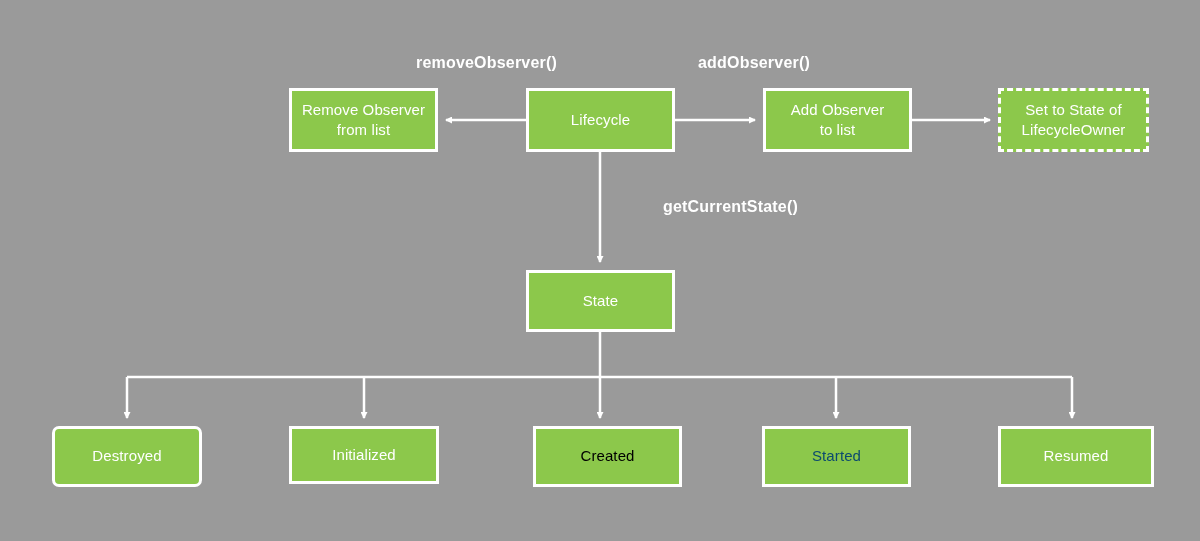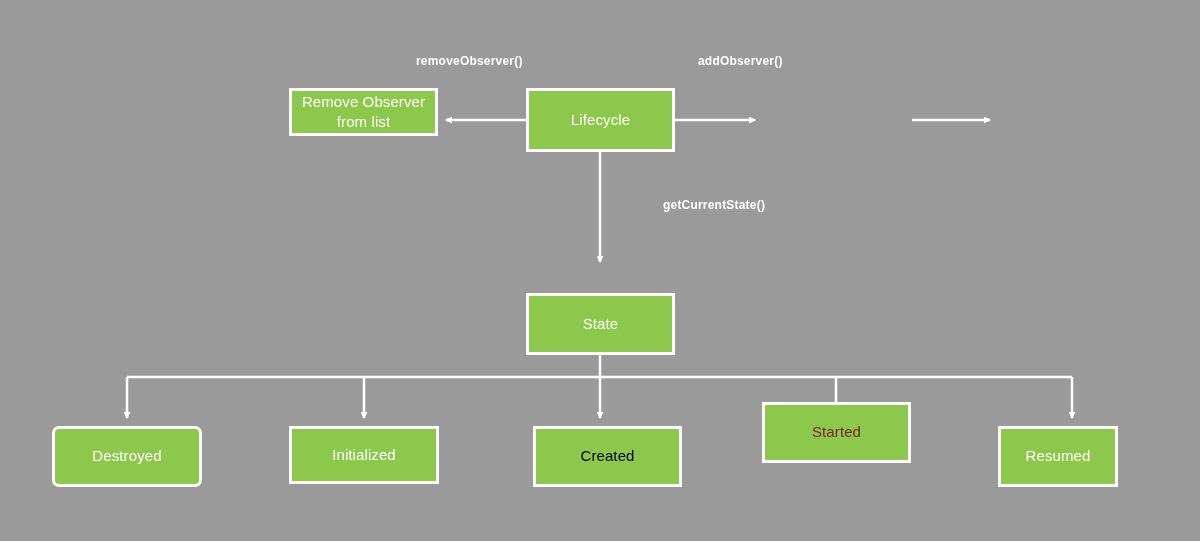--- a/index.html
+++ b/index.html
@@ -38,21 +38,21 @@
     letter-spacing: 0.1px;
     white-space: pre-line;
   }
   .node.dashed {
     border-style: dashed;
     border-width: 3px;
   }
   .edge-label {
     position: absolute;
     color: #ffffff;
-    font-size: 12px;
+    font-size: 16px;
     font-weight: bold;
     letter-spacing: 0.2px;
     white-space: nowrap;
   }
 </style>
 </head>
 <body>
 
 <div id="diagram-root" style="background: rgb(154, 154, 154);">
 
@@ -77,27 +77,31 @@
       <line x1="127" y1="377" x2="1072" y2="377"></line>
 
       <line x1="127" y1="377" x2="127" y2="418" marker-end="url(#arrowhead)"></line>
       <line x1="364" y1="377" x2="364" y2="418" marker-end="url(#arrowhead)"></line>
       <line x1="600" y1="377" x2="600" y2="418" marker-end="url(#arrowhead)"></line>
       <line x1="836" y1="377" x2="836" y2="418" marker-end="url(#arrowhead)"></line>
       <line x1="1072" y1="377" x2="1072" y2="418" marker-end="url(#arrowhead)"></line>
     </g>
   </svg>
 
-  <div class="node" id="node-remove-observer" style="left: 289px; top: 88px; width: 149px; height: 48px; background: rgb(140, 200, 75); border-color: rgb(255, 255, 255); color: rgb(255, 255, 255);">Remove Observer
+  <div class="node" id="node-remove-observer" style="left: 289px; top: 88px; width: 149px; height: 64px; background: rgb(140, 200, 75); border-color: rgb(255, 255, 255); color: rgb(255, 255, 255);">Remove Observer
 from list</div>
   <div class="node" id="node-lifecycle" style="left: 526px; top: 88px; width: 149px; height: 64px; background: rgb(140, 200, 75); border-color: rgb(255, 255, 255); color: rgb(255, 255, 255);">Lifecycle</div>
-  <div class="node" id="node-state" style="left: 526px; top: 270px; width: 149px; height: 62px; background: rgb(140, 200, 75); border-color: rgb(255, 255, 255); color: rgb(255, 255, 255); margin-top: 23px;">State</div>
+  <div class="node" id="node-add-observer" style="left: 763px; top: 88px; width: 149px; height: 64px; background: rgb(140, 200, 75); border-color: rgb(255, 255, 255); color: rgb(255, 255, 255);">Add Observer
+to list</div>
+  <div class="node dashed" id="node-set-to-state" style="left: 998px; top: 88px; width: 151px; height: 64px; background: rgb(140, 200, 75); border-color: rgb(255, 255, 255); color: rgb(255, 255, 255);">Set to State of
+LifecycleOwner</div>
+  <div class="node" id="node-state" style="left: 526px; top: 270px; width: 149px; height: 62px; background: rgb(140, 200, 75); border-color: rgb(255, 255, 255); color: rgb(255, 255, 255);">State</div>
   <div class="node" id="node-destroyed" style="left: 52px; top: 426px; width: 150px; height: 61px; background: rgb(140, 200, 75); border-color: rgb(255, 255, 255); color: rgb(255, 255, 255); border-radius: 7px;">Destroyed</div>
   <div class="node" id="node-initialized" style="left: 289px; top: 426px; width: 150px; height: 58px; background: rgb(140, 200, 75); border-color: rgb(255, 255, 255); color: rgb(255, 255, 255);">Initialized</div>
   <div class="node" id="node-created" style="left: 533px; top: 426px; width: 149px; height: 61px; background: rgb(140, 200, 75); border-color: rgb(255, 255, 255); color: #000000;">Created</div>
-  <div class="node" id="node-started" style="left: 762px; top: 402px; width: 149px; height: 61px; background: rgb(140, 200, 75); border-color: rgb(255, 255, 255); color: #7f1d1d;">Started</div>
-  <div class="node" id="node-resumed" style="left: 998px; top: 426px; width: 120px; height: 61px; background: rgb(140, 200, 75); border-color: rgb(255, 255, 255); color: rgb(255, 255, 255);">Resumed</div>
+  <div class="node" id="node-started" style="left: 762px; top: 426px; width: 149px; height: 61px; background: rgb(140, 200, 75); border-color: rgb(255, 255, 255); color: #0c4a6e;">Started</div>
+  <div class="node" id="node-resumed" style="left: 998px; top: 426px; width: 156px; height: 61px; background: rgb(140, 200, 75); border-color: rgb(255, 255, 255); color: rgb(255, 255, 255);">Resumed</div>
 
   <div class="edge-label" id="label-remove-observer" style="left: 416px; top: 54px; color: rgb(255, 255, 255);">removeObserver()</div>
   <div class="edge-label" id="label-add-observer" style="left: 660px; top: 54px; color: rgb(255, 255, 255); margin-left: 38px;">addObserver()</div>
   <div class="edge-label" id="label-get-current-state" style="left: 623px; top: 198px; color: rgb(255, 255, 255); margin-left: 40px;">getCurrentState()</div>
 
 </div>
 
 </body></html>

